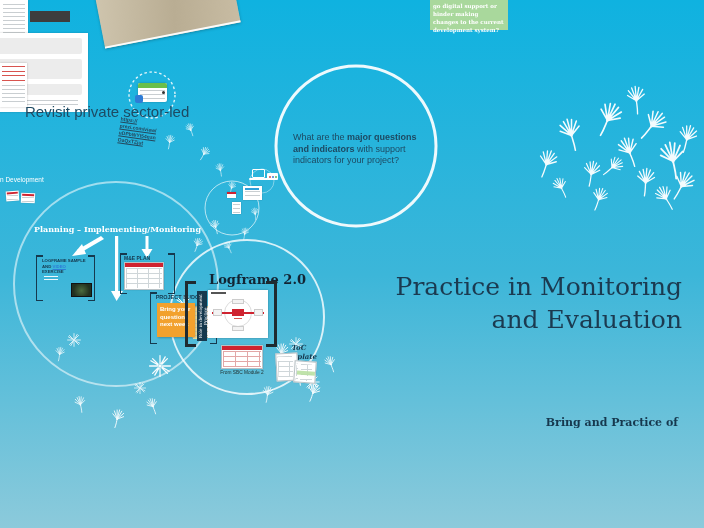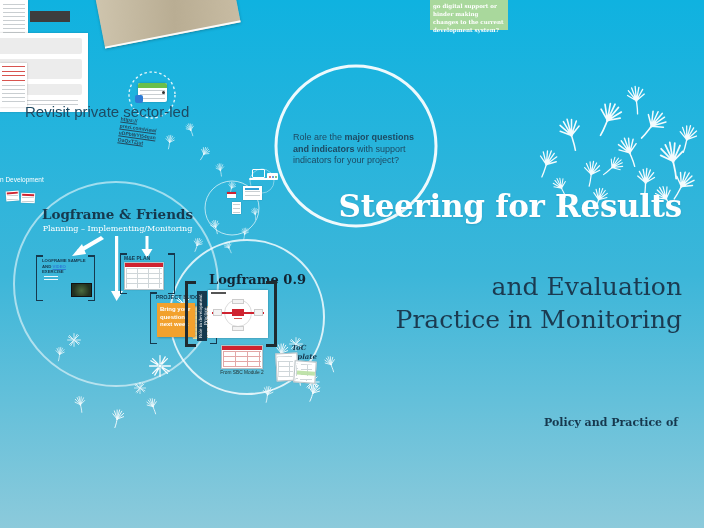--- a/index.html
+++ b/index.html
@@ -173,25 +173,24 @@
   </div>
 
   <div class="abs ui" style="left:138px;top:83px;width:29px;height:19px;background:#fff;border-radius:2px;box-shadow:0 0 2px rgba(0,0,0,.3)">
     <div class="abs" style="left:0;top:0;width:29px;height:4.5px;background:#6abf4b;border-radius:2px 2px 0 0"></div>
     <div class="abs doclines" style="left:2px;top:7px;width:25px;height:10px"></div>
     <div class="abs" style="left:24px;top:8px;width:3px;height:3px;background:#333;border-radius:50%"></div>
   </div>
   <div class="abs ui" style="left:135px;top:95px;width:8px;height:8px;background:var(--link-blue);border-radius:2px"></div>
 
   <div class="abs ui" style="left:293px;top:132px;width:132px;font-size:9px;line-height:11.5px;color:var(--navy)">
-    <span>Role are the </span><b>major questions and indicators</b><span> with support indicators for your project?</span>
-  </div>
-
-  <div class="abs ui serif" style="left:30px;top:206px;width:175px;text-align:center;font-size:13.5px;font-weight:bold;color:#16394e">Logframe &amp; Friends</div>
-  <div class="abs ui serif" style="left:20px;top:224px;width:195px;text-align:center;font-size:8px;font-weight:normal;color:#fff">Planning – Implementing/Monitoring</div>
+    <span>What are the </span><b>major questions and indicators</b><span> with support indicators for your project?</span>
+  </div>
+
+  <div class="abs ui serif" style="left:20px;top:224px;width:195px;text-align:center;font-size:8px;font-weight:bold;color:#fff">Planning – Implementing/Monitoring</div>
 
   <div class="brk l" style="left:36px;top:255px;height:46px;color:#16394e"></div>
   <div class="brk r" style="left:88px;top:255px;height:46px;color:#16394e"></div>
   <div class="abs ui" style="left:42px;top:258px;width:46px;font-size:4.3px;line-height:5.5px;font-weight:bold;color:#16394e">
     <div>LOGFRAME SAMPLE</div>
     <div><span>AND </span><span style="color:var(--link-blue);text-decoration:underline">VIDEO</span><span> EXERCISE</span></div>
   </div>
   <div class="abs" style="left:44px;top:276px;width:14px;height:5px;background:repeating-linear-gradient(180deg,rgba(255,255,255,.9) 0 1px,transparent 1px 3px);z-index:2"></div>
   <div class="abs ui" style="left:71px;top:283px;width:21px;height:14px;background:radial-gradient(circle at 50% 55%,#4b6b3e 0%,#22301f 70%);border:1px solid #111"></div>
 
@@ -207,21 +206,21 @@
   <div class="brk r" style="left:210px;top:292px;height:52px;color:#16394e"></div>
   <div class="abs ui" style="left:153px;top:294px;width:56px;text-align:center;font-size:5.5px;font-weight:bold;color:#16394e">PROJECT BUDGET</div>
   <div class="abs ui" style="left:192px;top:306px;width:22px;height:32px;background:#fff;border:.5px solid #c2b98f">
     <div class="abs" style="left:0;top:0;width:6px;height:32px;background:#f3e6a2"></div>
     <div class="abs" style="left:0;top:0;width:21px;height:31px;
         background:repeating-linear-gradient(180deg,#d9d2b0 0 .7px,transparent .7px 4px),repeating-linear-gradient(90deg,#d9d2b0 0 .7px,transparent .7px 6px)"></div>
   </div>
   <div class="abs ui" style="left:157px;top:303px;width:38px;height:34px;background:var(--accent-orange);box-shadow:1px 1px 2px rgba(0,0,0,.25);
               color:#fff;font-size:6px;line-height:7.5px;font-weight:bold;padding:3px">Bring your questions next week</div>
 
-  <div class="abs ui serif" style="left:200px;top:272px;width:115px;text-align:center;font-size:13px;font-weight:bold;color:#122433">Logframe 0.9</div>
+  <div class="abs ui serif" style="left:200px;top:272px;width:115px;text-align:center;font-size:13px;font-weight:bold;color:#122433">Logframe 2.0</div>
 
   <div class="brk l thick" style="left:185px;top:281px;height:66px;color:#1f2a30"></div>
   <div class="brk r thick" style="left:268px;top:281px;height:66px;color:#1f2a30"></div>
 
   <div class="abs ui serif" style="left:197px;top:291px;width:10px;height:50px;background:#16394e;color:#fff;font-size:4.2px;line-height:5px;
               writing-mode:vertical-rl;transform:rotate(180deg);text-align:center;padding:1px">Role in development Practice</div>
 
   <div class="abs ui" style="left:208px;top:290px;width:60px;height:48px;background:#fff;box-shadow:0 0 2px rgba(0,0,0,.3)">
     <div class="abs" style="left:3px;top:2px;width:15px;height:1.5px;background:#555"></div>
     <div class="abs" style="left:16px;top:9px;width:28px;height:28px;border:1px solid #dcdcdc;border-radius:50%"></div>
@@ -272,24 +271,23 @@
     <div class="abs" style="left:1px;top:1px;width:11px;height:2px;background:var(--table-red)"></div>
     <div class="abs doclines" style="left:1px;top:4px;width:11px;height:5px"></div>
   </div>
   <div class="abs ui" style="left:21px;top:193px;width:14px;height:10px;background:#fff;box-shadow:0 0 1px rgba(0,0,0,.3);transform:rotate(3deg)">
     <div class="abs" style="left:1px;top:1px;width:12px;height:2px;background:var(--table-red)"></div>
     <div class="abs doclines" style="left:1px;top:4px;width:12px;height:5px"></div>
   </div>
 
   <div class="abs ui serif" style="right:22px;top:186px;width:420px;text-align:right;color:var(--title-white);
               font-size:31px;line-height:40px;font-weight:bold;letter-spacing:-.3px;text-shadow:0 1px 2px rgba(0,60,90,.15)">
-    <div>Steering for Results</div>
   </div>
   <div class="abs ui serif" style="right:22px;top:270px;width:420px;text-align:right;color:#1b3a50;font-size:25px;line-height:33px">
+    <div>Practice in Monitoring</div>
     <div>and Evaluation</div>
-    <div>Practice in Monitoring</div>
   </div>
 
   <div class="abs ui serif" style="right:26px;top:415px;width:250px;text-align:right;color:#16384e;font-size:11px;line-height:15.5px;font-weight:bold">
-    <div>Policy and Practice of</div>
+    <div>Bring and Practice of</div>
   </div>
 
 </div>
 
 </body></html>

